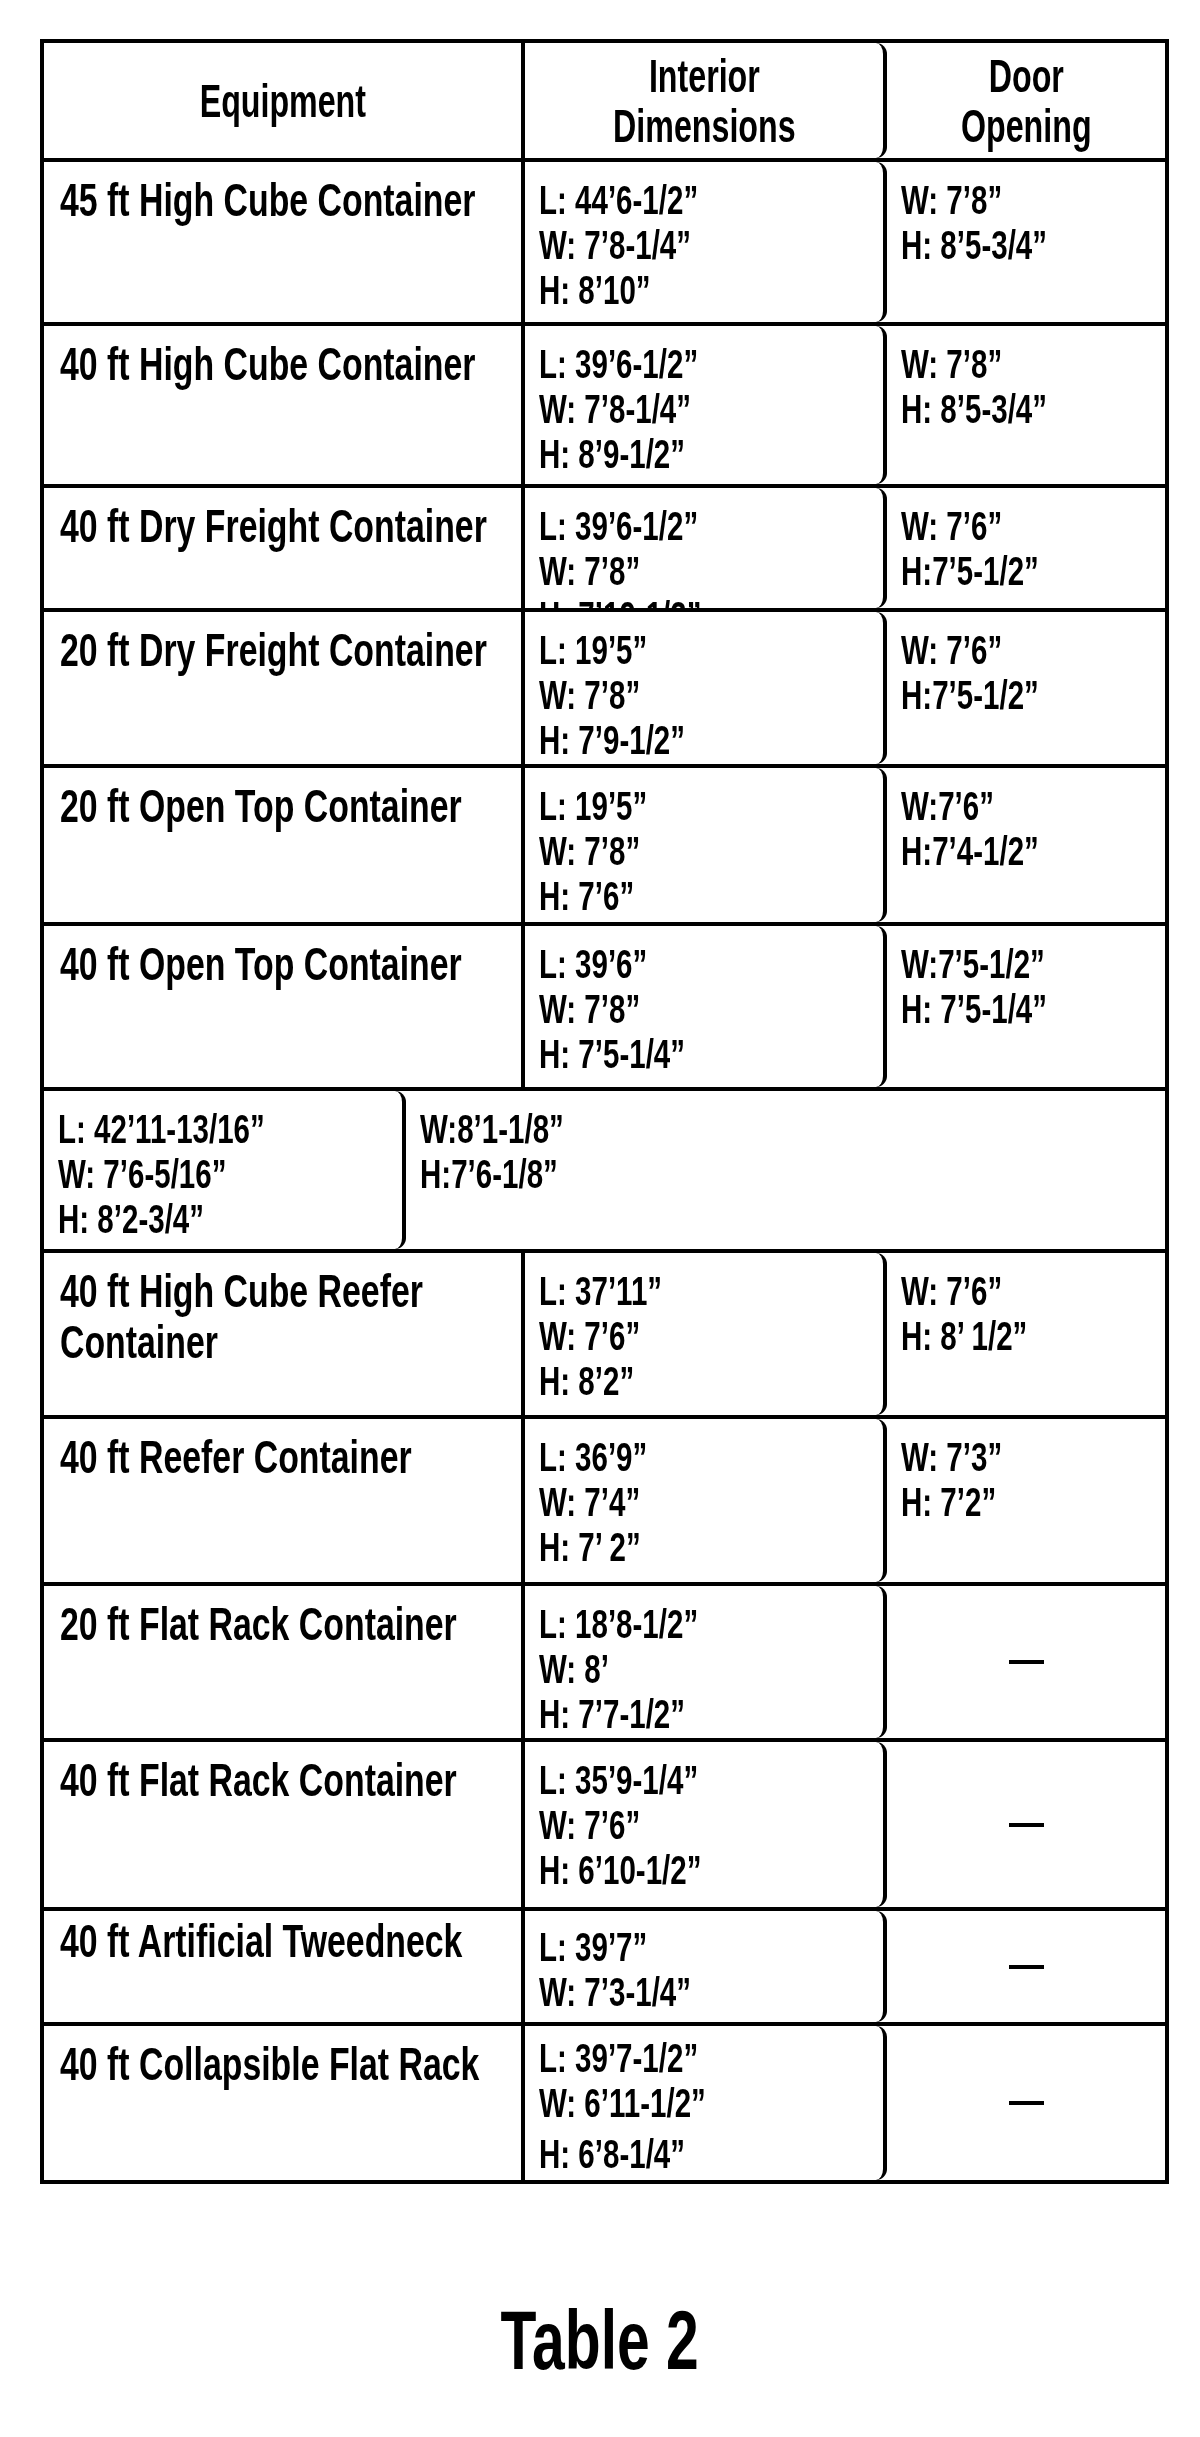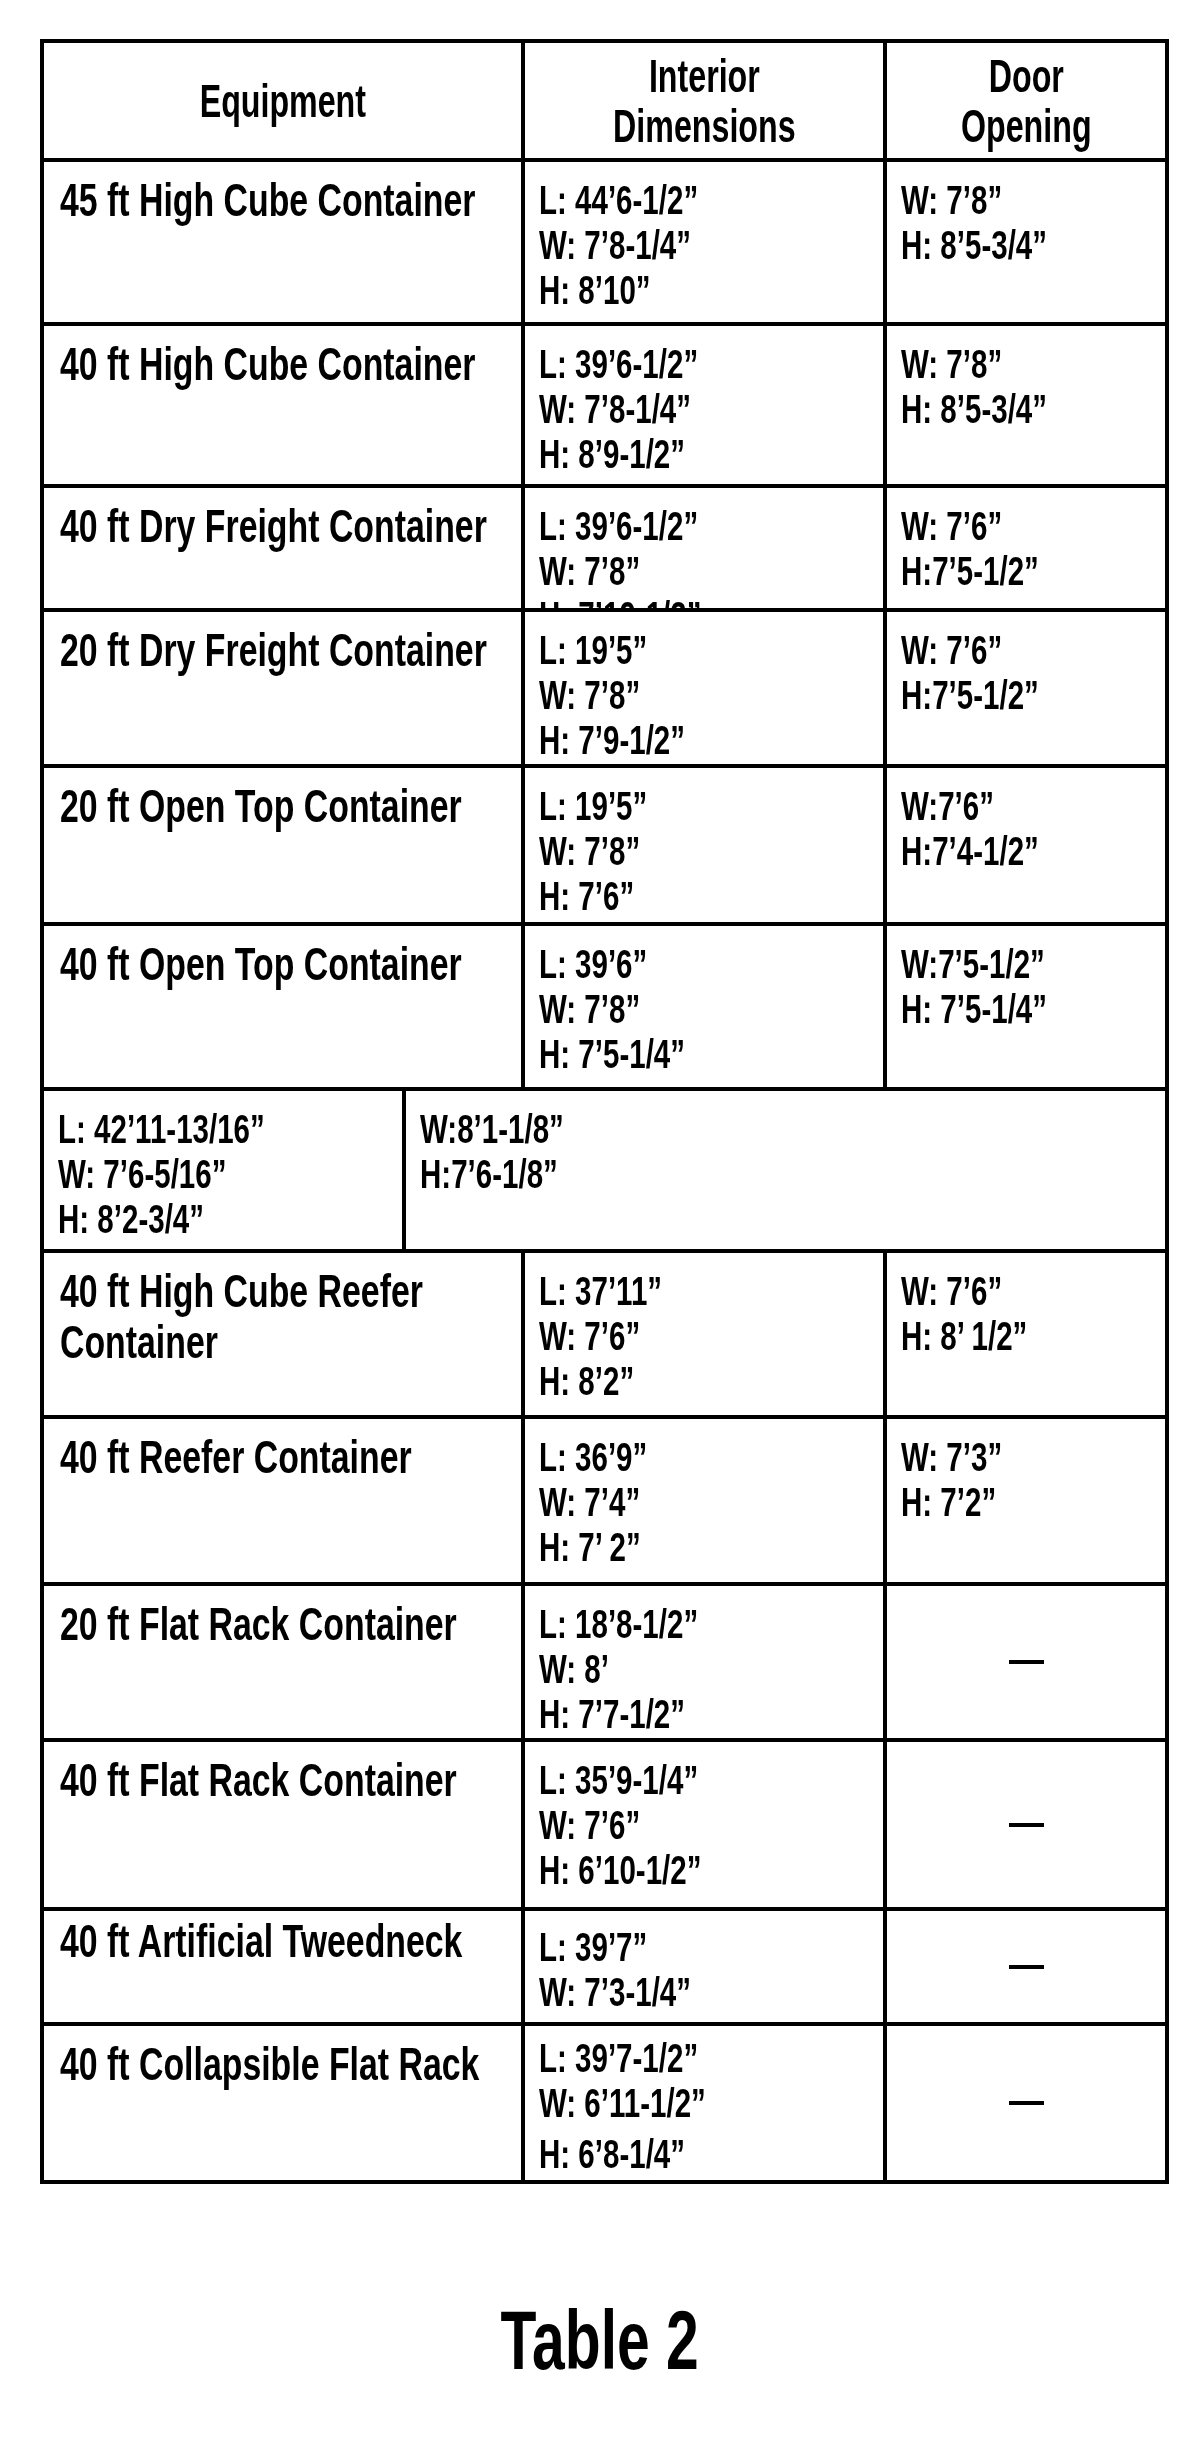--- a/index.html
+++ b/index.html
@@ -29,21 +29,21 @@
     border-top: 4px solid #000;
     box-sizing: border-box;
   }
   .row.header { border-top: none; }
   .cell {
     box-sizing: border-box;
     position: relative;
     overflow: hidden;
   }
   .c1 { width: 481px; border-right: 4px solid #000; }
-  .c2 { width: 362px; border-right: 4px solid #000; }
+  .c2 { width: 362px; border-right: 4px solid #000; border-radius: 11px; }
   .c3 { flex: 1; }
 
   .hdr {
     display: flex;
     align-items: center;
     justify-content: center;
     text-align: center;
   }
   .hdr .txt {
     display: inline-block;

